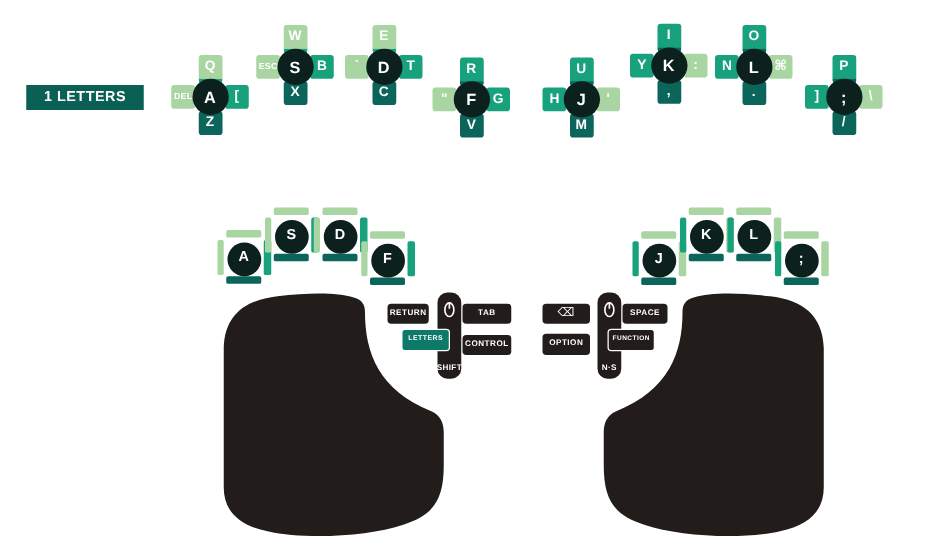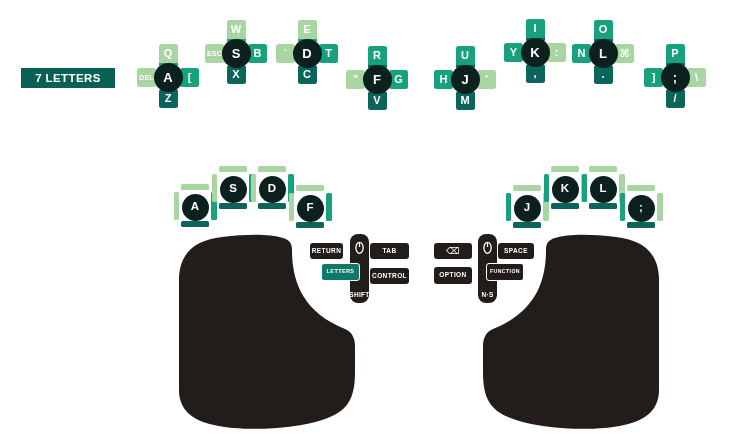--- a/index.html
+++ b/index.html
@@ -50,21 +50,21 @@
         font-size:5.2px;z-index:5;}
   .k-rbar{left:478px;top:234px;width:19px;height:69px;}
   .micon{display:block;}
 </style>
 </head>
 <body>
 
 <div id="stage">
 
   <div class="title-chip">
-    <span>7 LETTERS</span>
+    <span>1 LETTERS</span>
   </div>
 
   <div id="top-clusters">
       <div class="tkey north tone-pale" style="left: 158.5px; top: 44px; width: 19px; height: 23px;">Q</div>
       <div class="tkey south tone-dark" style="left: 158.5px; top: 89px; width: 19px; height: 19px;">Z</div>
       <div class="tkey west tone-pale small-label" style="left: 137px; top: 67.5px; width: 19px; height: 19px;">DEL</div>
       <div class="tkey east tone-medium" style="left: 180px; top: 67.5px; width: 19px; height: 19px;">[</div>
       <div class="csq" style="left: 158px; top: 67px;"></div>
       <div class="circ" style="left: 153.5px; top: 62.5px;">A</div>
       <div class="tkey north tone-pale" style="left: 226.5px; top: 20px; width: 19px; height: 23px;">W</div>

